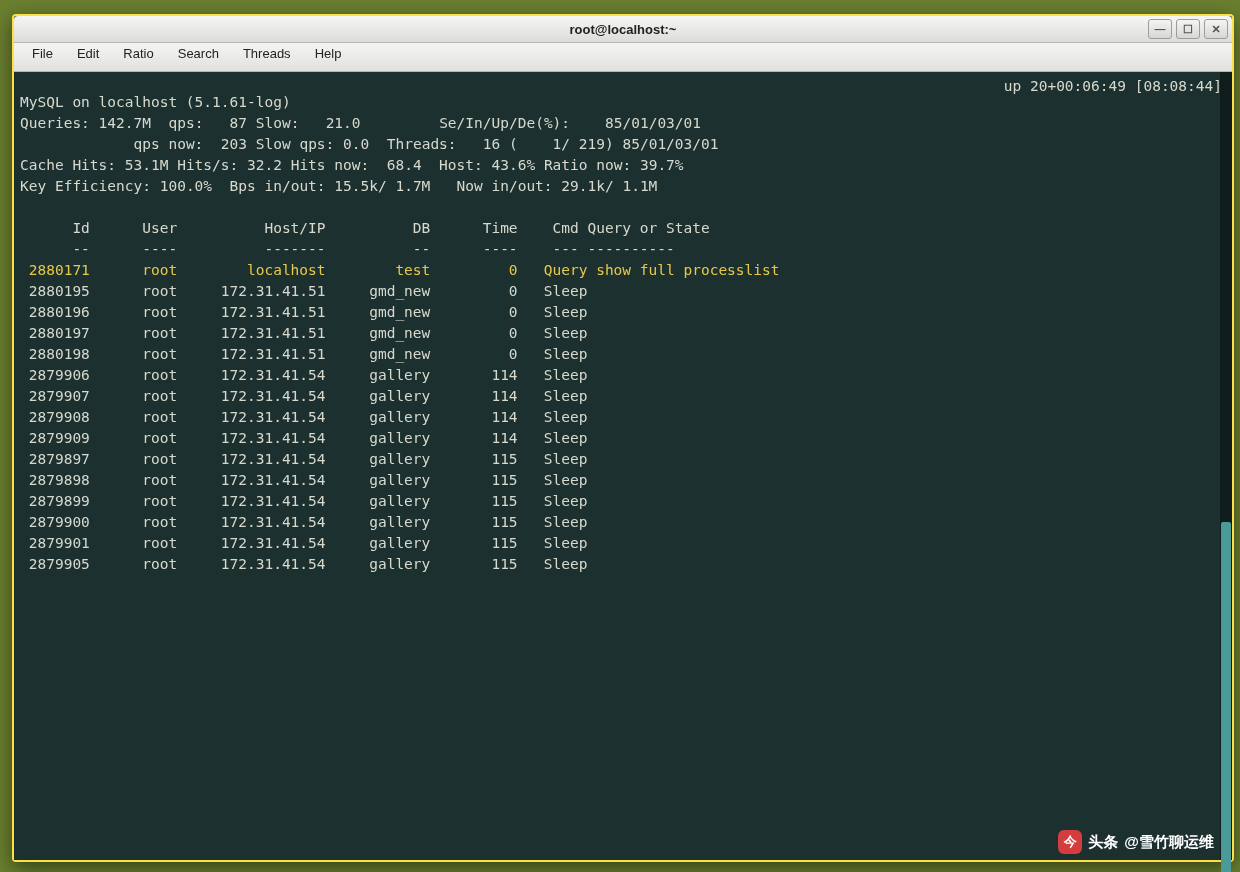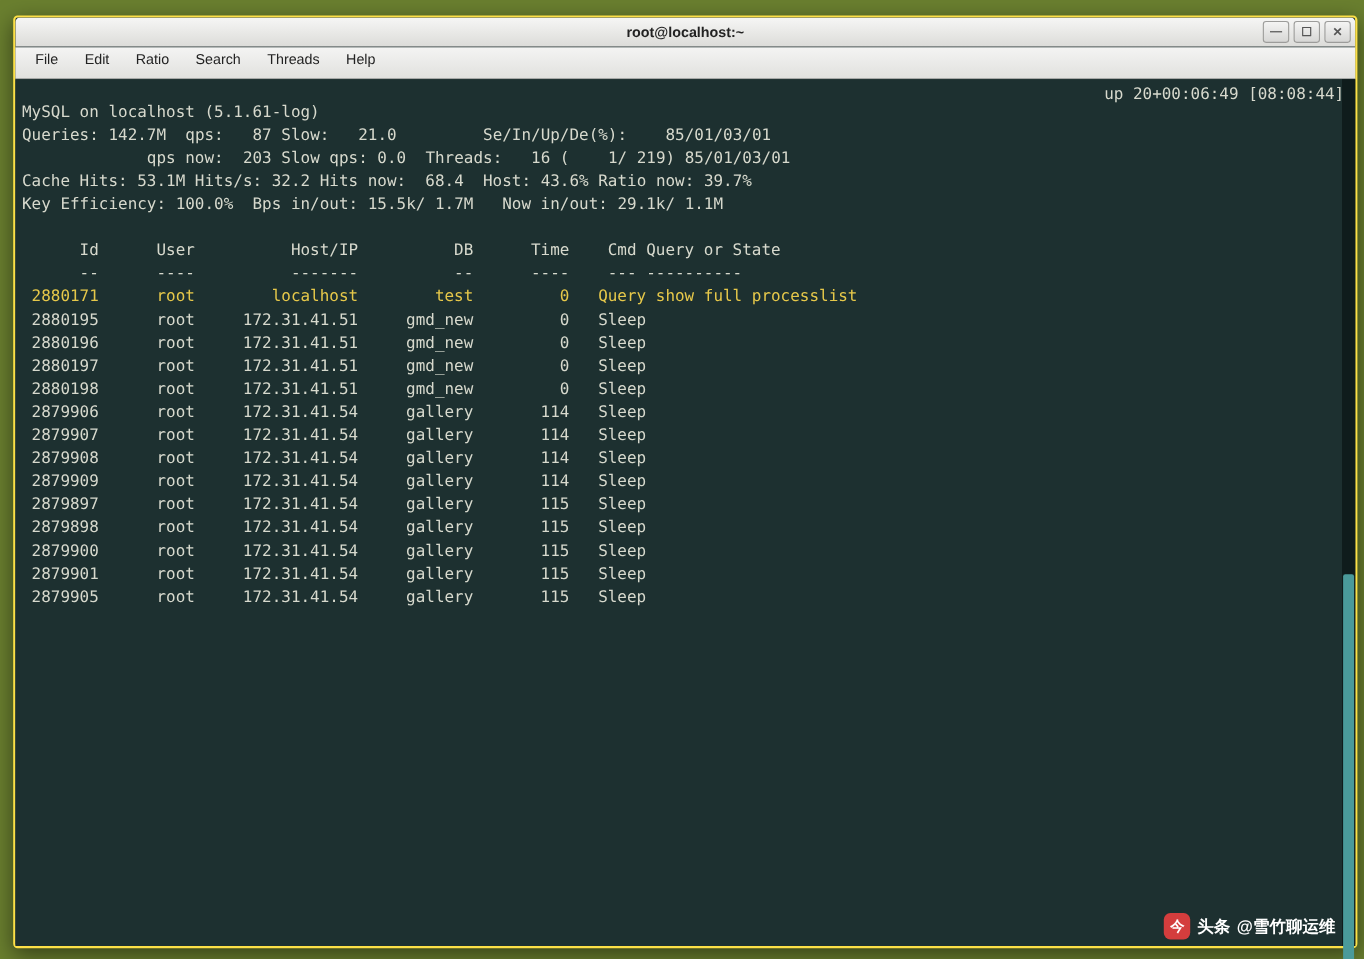--- a/index.html
+++ b/index.html
@@ -52,20 +52,21 @@
 </span><span> 2880195      root     172.31.41.51     gmd_new         0   Sleep
 </span><span> 2880196      root     172.31.41.51     gmd_new         0   Sleep
 </span><span> 2880197      root     172.31.41.51     gmd_new         0   Sleep
 </span><span> 2880198      root     172.31.41.51     gmd_new         0   Sleep
 </span><span> 2879906      root     172.31.41.54     gallery       114   Sleep
 </span><span> 2879907      root     172.31.41.54     gallery       114   Sleep
 </span><span> 2879908      root     172.31.41.54     gallery       114   Sleep
 </span><span> 2879909      root     172.31.41.54     gallery       114   Sleep
 </span><span> 2879897      root     172.31.41.54     gallery       115   Sleep
 </span><span> 2879898      root     172.31.41.54     gallery       115   Sleep
+</span><span> 2879899      root     172.31.41.54     gallery       115   Sleep
 </span><span> 2879900      root     172.31.41.54     gallery       115   Sleep
 </span><span> 2879901      root     172.31.41.54     gallery       115   Sleep
 </span><span> 2879905      root     172.31.41.54     gallery       115   Sleep
 </span></span></div>
 
   <div class="scrollbar">
     <div class="thumb"></div>
   </div>
 </div>
 

